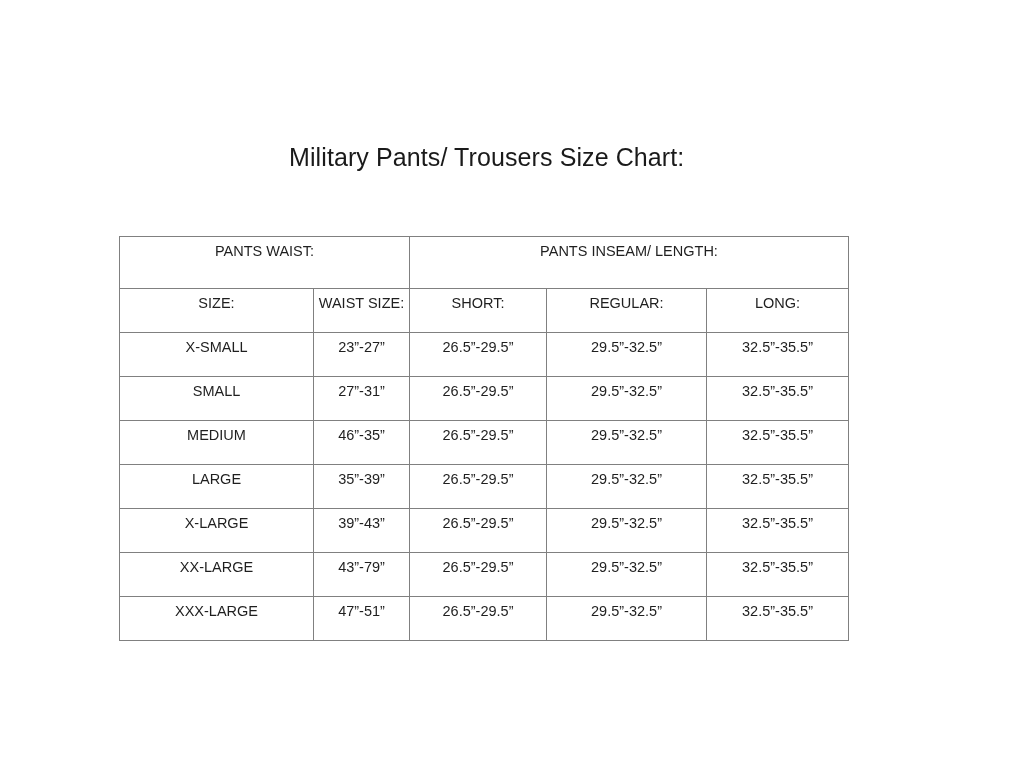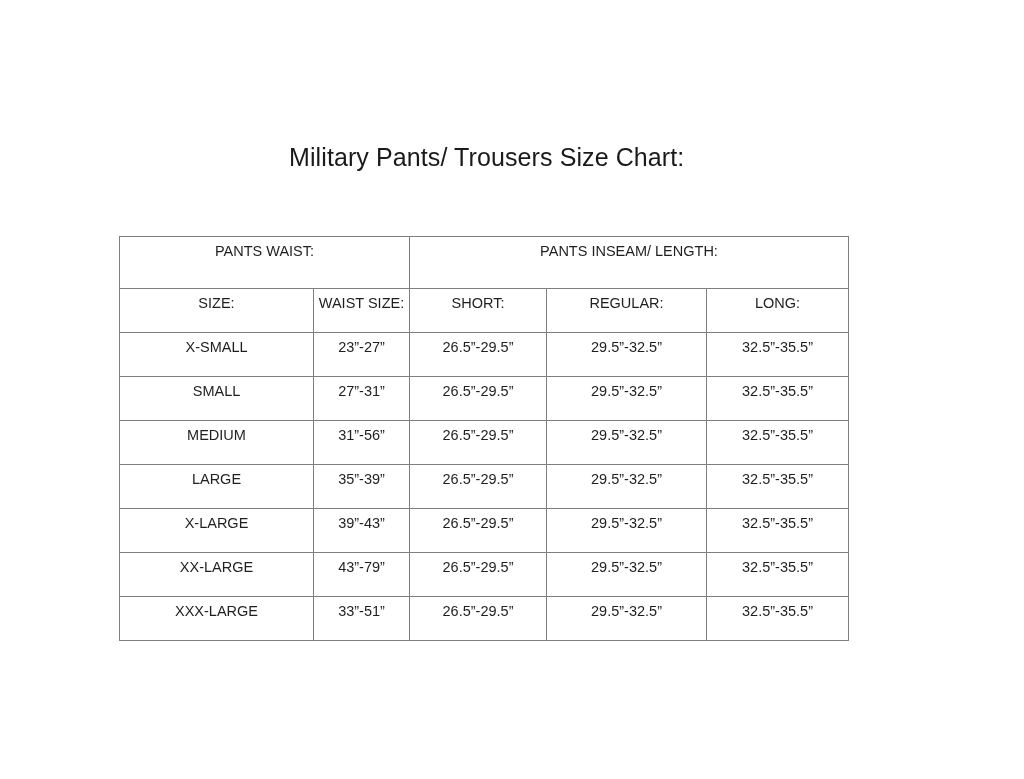--- a/index.html
+++ b/index.html
@@ -115,21 +115,21 @@
       </tr>
       <tr class="body-row">
         <td>SMALL</td>
         <td>27”-31”</td>
         <td>26.5”-29.5”</td>
         <td>29.5”-32.5”</td>
         <td>32.5”-35.5”</td>
       </tr>
       <tr class="body-row">
         <td>MEDIUM</td>
-        <td>31”-56”</td>
+        <td>46”-35”</td>
         <td>26.5”-29.5”</td>
         <td>29.5”-32.5”</td>
         <td>32.5”-35.5”</td>
       </tr>
       <tr class="body-row">
         <td>LARGE</td>
         <td>35”-39”</td>
         <td>26.5”-29.5”</td>
         <td>29.5”-32.5”</td>
         <td>32.5”-35.5”</td>
@@ -143,21 +143,21 @@
       </tr>
       <tr class="body-row">
         <td>XX-LARGE</td>
         <td>43”-79”</td>
         <td>26.5”-29.5”</td>
         <td>29.5”-32.5”</td>
         <td>32.5”-35.5”</td>
       </tr>
       <tr class="body-row">
         <td>XXX-LARGE</td>
-        <td>33”-51”</td>
+        <td>47”-51”</td>
         <td>26.5”-29.5”</td>
         <td>29.5”-32.5”</td>
         <td>32.5”-35.5”</td>
       </tr>
     </tbody>
   </table>
 
 </div>
 
 </body></html>

